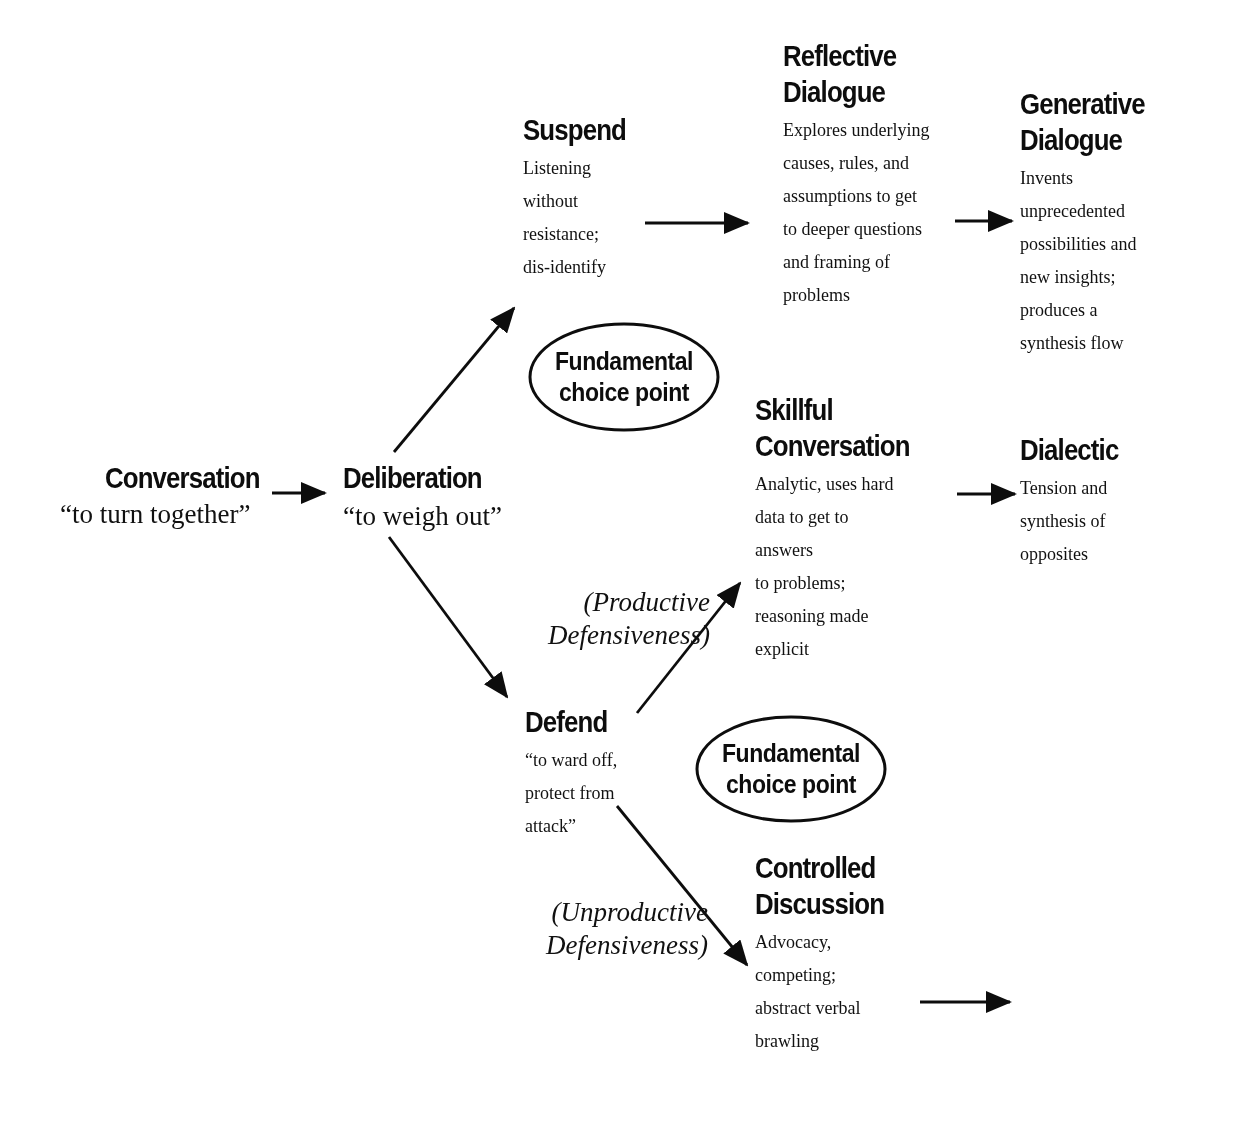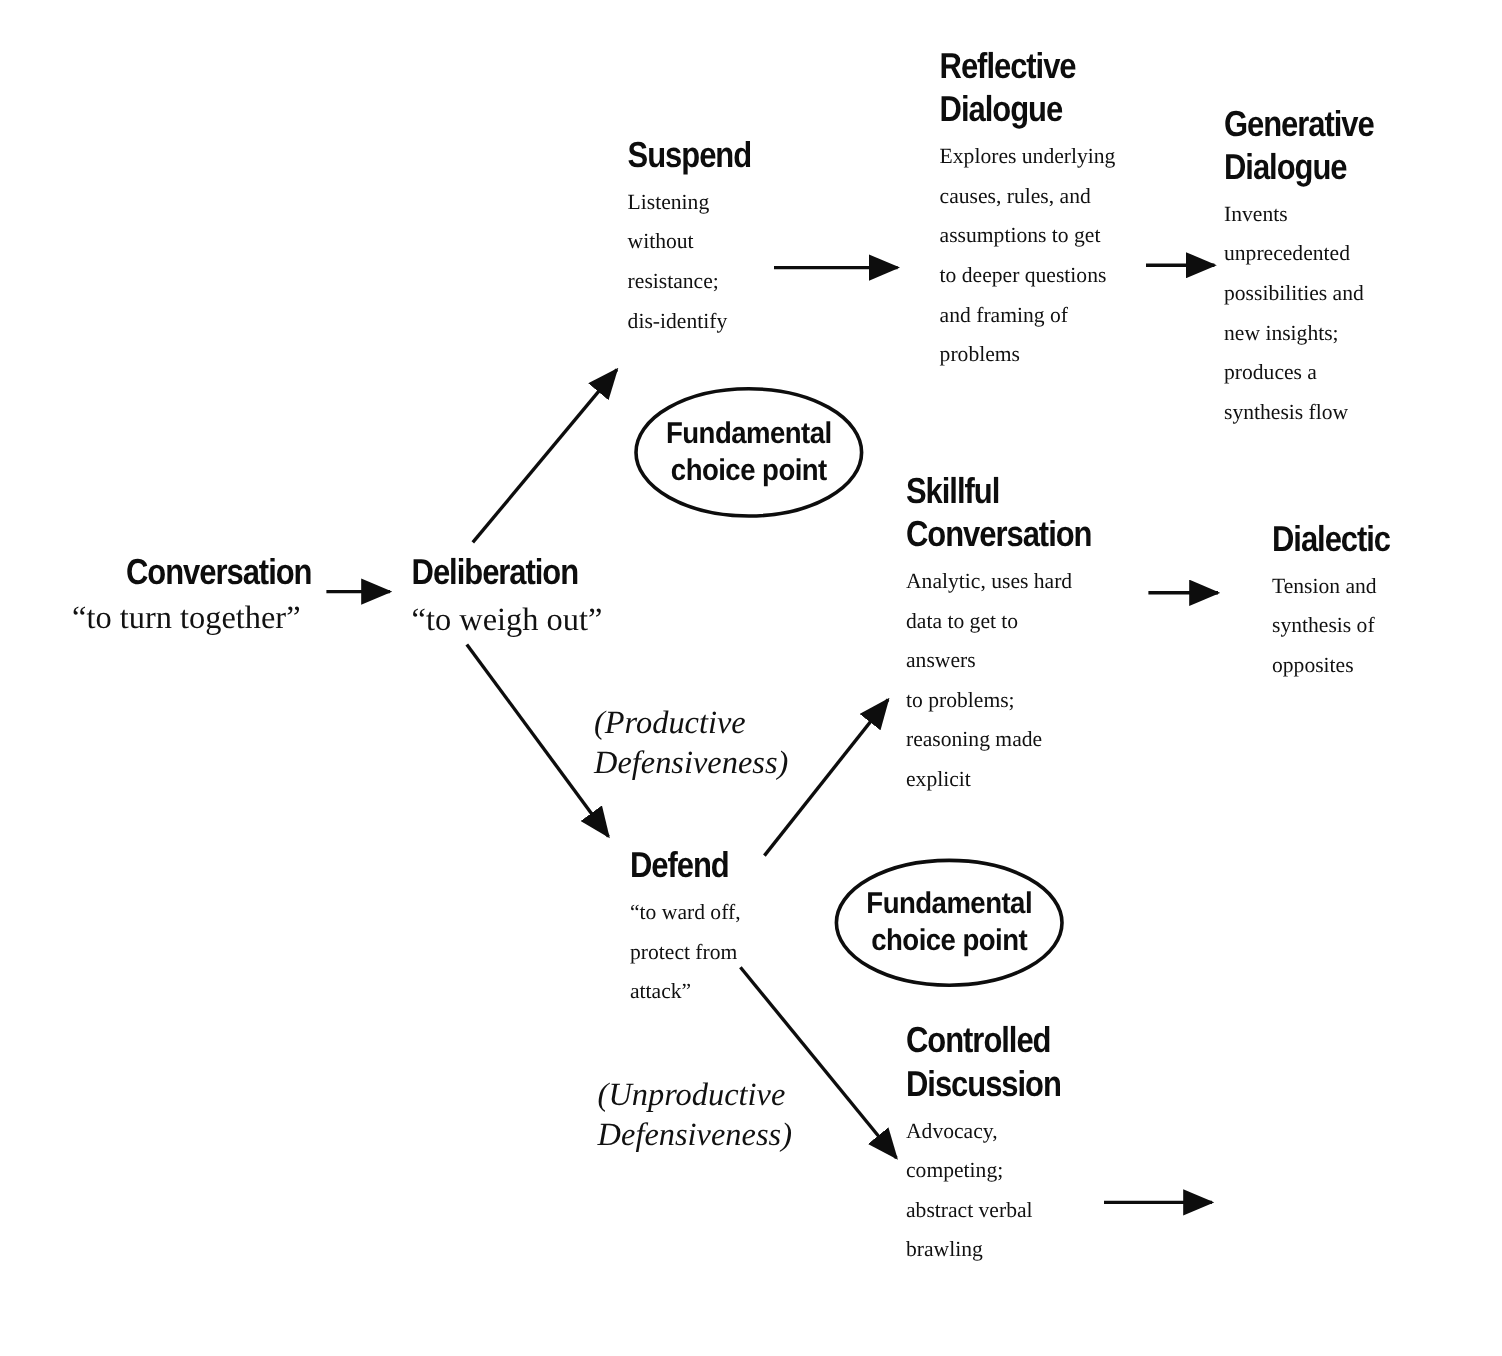--- a/index.html
+++ b/index.html
@@ -45,21 +45,21 @@
   .quote {
     font-size: 27px;
   }
   .annotation {
     position: absolute;
     font-family: "Liberation Serif", serif;
     font-style: italic;
     font-size: 27px;
     line-height: 33px;
     white-space: pre-line;
-    text-align: left;
+    text-align: right;
     color: #111111;
   }
   .choice-label {
     position: absolute;
     font-family: "Liberation Sans", sans-serif;
     font-weight: 800;
     font-size: 25px;
     line-height: 31px;
     letter-spacing: -0.5px;
     white-space: pre-line;
@@ -143,21 +143,21 @@
     <div class="title">Skillful
 Conversation</div>
     <div class="body">Analytic, uses hard
 data to get to
 answers
 to problems;
 reasoning made
 explicit</div>
   </div>
 
-  <div class="node" style="left:1020px; top:432px;margin-left:40px;">
+  <div class="node" style="left:1020px; top:432px;">
     <div class="title">Dialectic</div>
     <div class="body">Tension and
 synthesis of
 opposites</div>
   </div>
 
   <div class="annotation" style="left:495px; top:586px; width:215px;">(Productive
 Defensiveness)</div>
 
   <div class="node" style="left:525px; top:704px;">

